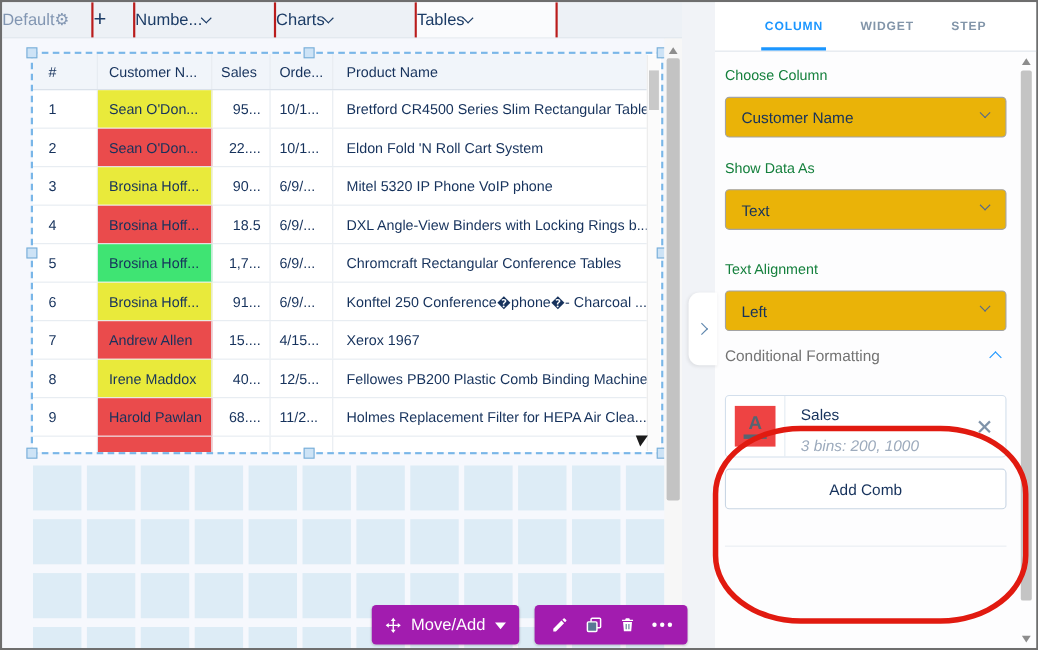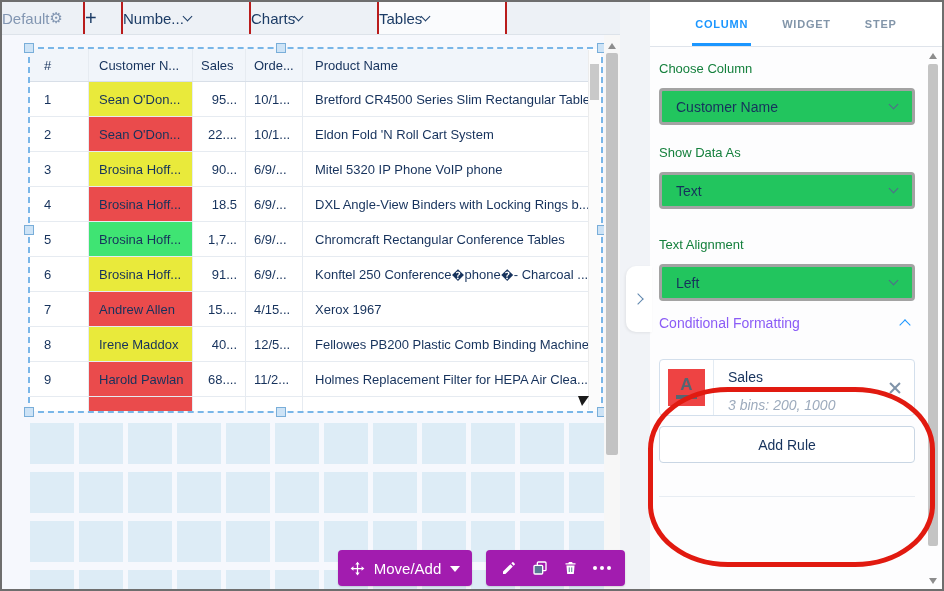--- a/index.html
+++ b/index.html
@@ -81,29 +81,29 @@
 
   
   .panel { position:absolute; left:648px; top:0; width:292px; height:587px; background:#fdfdfe; }
   .panel-header { height:45px; background:#fff; border-bottom:1px solid #dfe4eb;
                   display:flex; justify-content:center; gap:28px; }
   .ptab { font-size:11px; font-weight:bold; letter-spacing:.07em; color:#8295a9;
           display:flex; align-items:center; padding:0 3px; cursor:pointer; }
   .ptab.active { color:#1b96ff; box-shadow:inset 0 -3px 0 #1b96ff; }
   .panel-body { position:absolute; left:9px; top:45px; width:256px; }
   .plabel { font-size:13px; color:#15803d; margin-top:15px; }
-  .dd { position:relative; margin-top:12px; height:37px; border:3px solid #a3a3a3;
-        border-radius:4px; background:#22c55e; display:flex; align-items:center;
+  .dd { position:relative; margin-top:12px; height:37px; border:1px solid #a3a3a3;
+        border-radius:4px; background:#eab308; display:flex; align-items:center;
         padding:0 34px 0 14px; font-size:14px; color:#16325c; cursor:pointer; }
   .dd .chev { border-color:#54698d; position:absolute; right:15px; top:14px; }
   .f1 .plabel{margin-top:14px;} .f2 .plabel{margin-top:20px;}
   .f3 .plabel{margin-top:28px;} .f4 .plabel{margin-top:20px;}
   .cf-header { margin-top:14px; display:flex; align-items:center; justify-content:space-between;
                cursor:pointer; }
-  .cf-title { font-size:14px; color:#8b5cf6;text-align:right; }
+  .cf-title { font-size:14px; color:#737373;text-align:right; }
   .chev-up { display:inline-block; width:8px; height:8px; border-right:1.5px solid #1b96ff;
              border-bottom:1.5px solid #1b96ff; transform:rotate(225deg); margin-right:6px; margin-top:4px; }
   .rule-card { margin-top:28px; height:57px; border:1px solid #d3dfec; border-radius:4px;
                background:#fff; display:flex; align-items:stretch; cursor:pointer; }
   .rule-icon-wrap { width:54px; display:flex; align-items:center; justify-content:center;
                     border-right:1px solid #e3ebf3; }
   .rule-icon { width:37px; height:37px; background:#ee4343; display:flex;
                align-items:center; justify-content:center; }
   .a-glyph { font-weight:bold; font-size:17px; color:#566571; line-height:1.05;
              border-bottom:4px solid #566571; padding:0 4px 1px; }
@@ -375,21 +375,21 @@
         <div class="rule-text">
           <div class="rule-title">Sales</div>
           <div class="rule-sub">3 bins: 200, 1000</div>
         </div>
         <div class="rule-close">
           <span class="x-icon"></span>
         </div>
       </div>
 
       <div class="add-rule">
-        <span>Add Rule</span>
+        <span>Add Comb</span>
       </div>
 
       <div class="next-divider"></div>
     </div>
 
     <div class="pscroll">
       <div class="tri-up"></div>
       <div class="pthumb"></div>
       <div class="tri-down"></div>
     </div>

